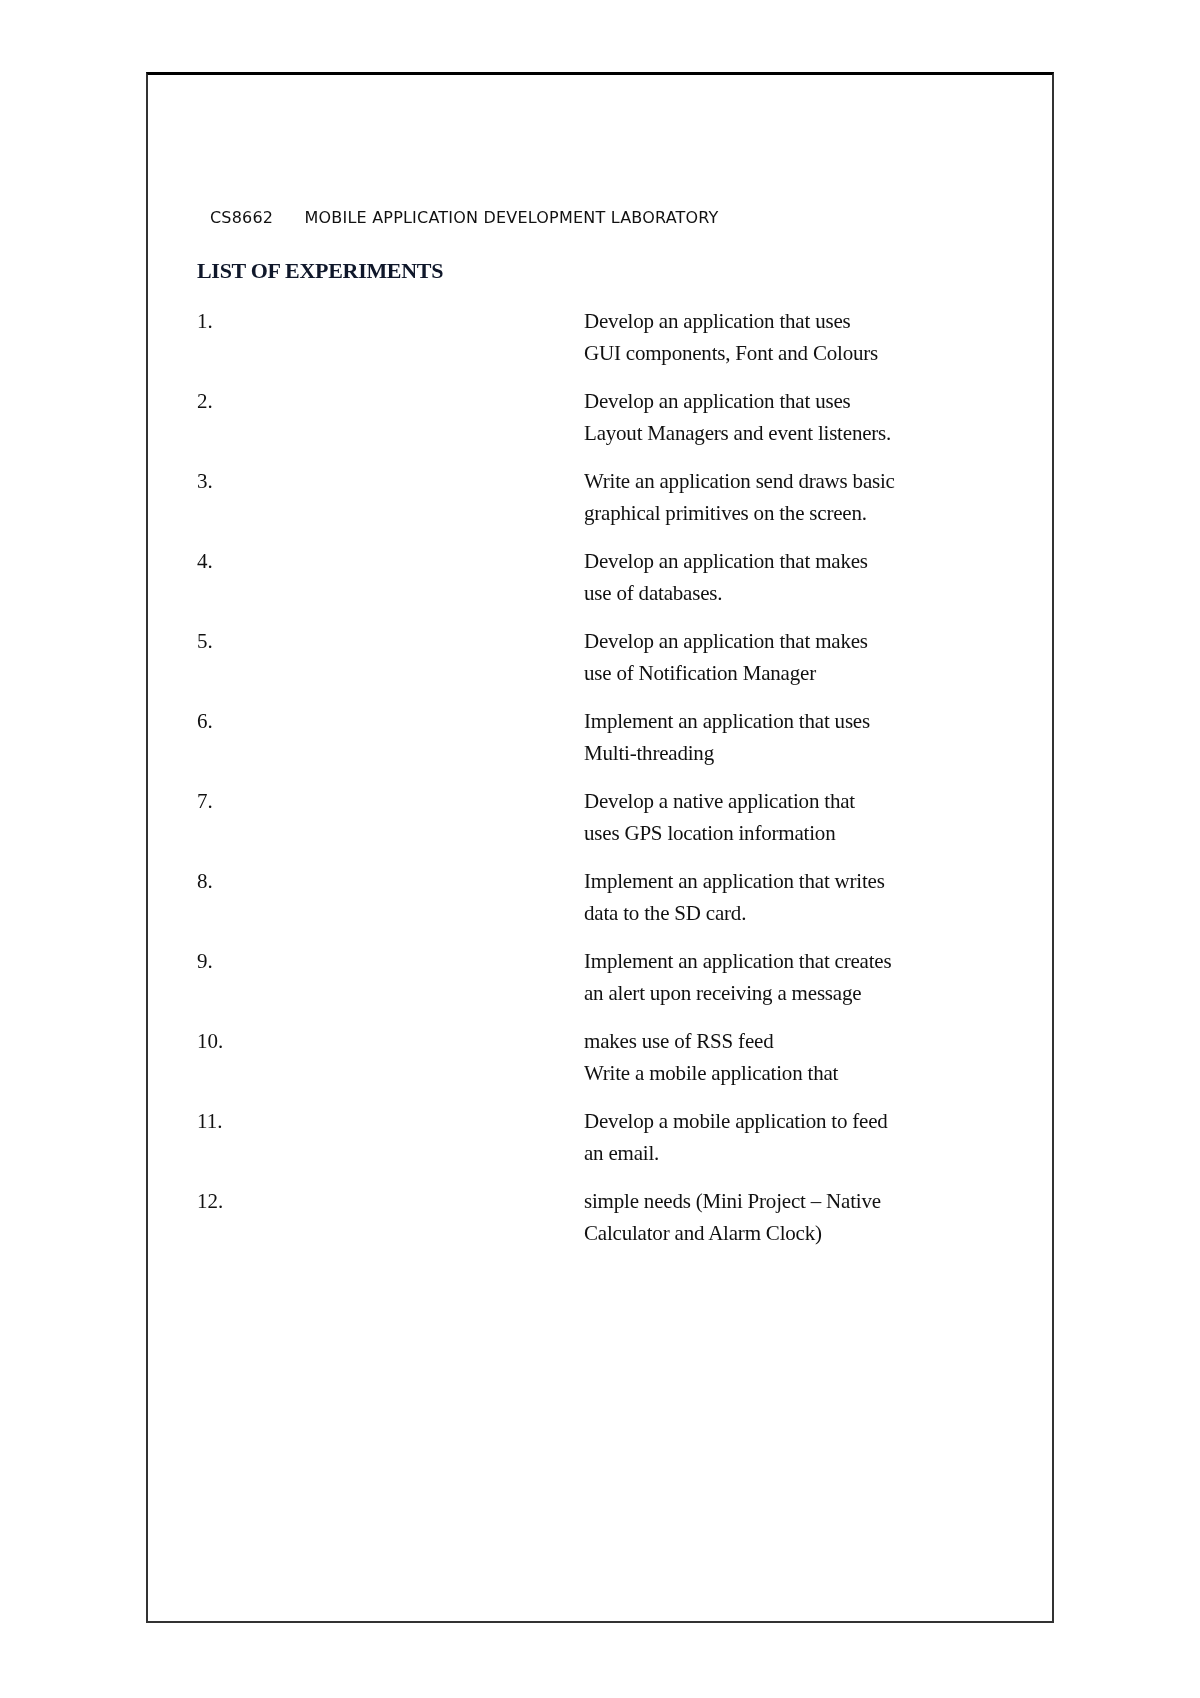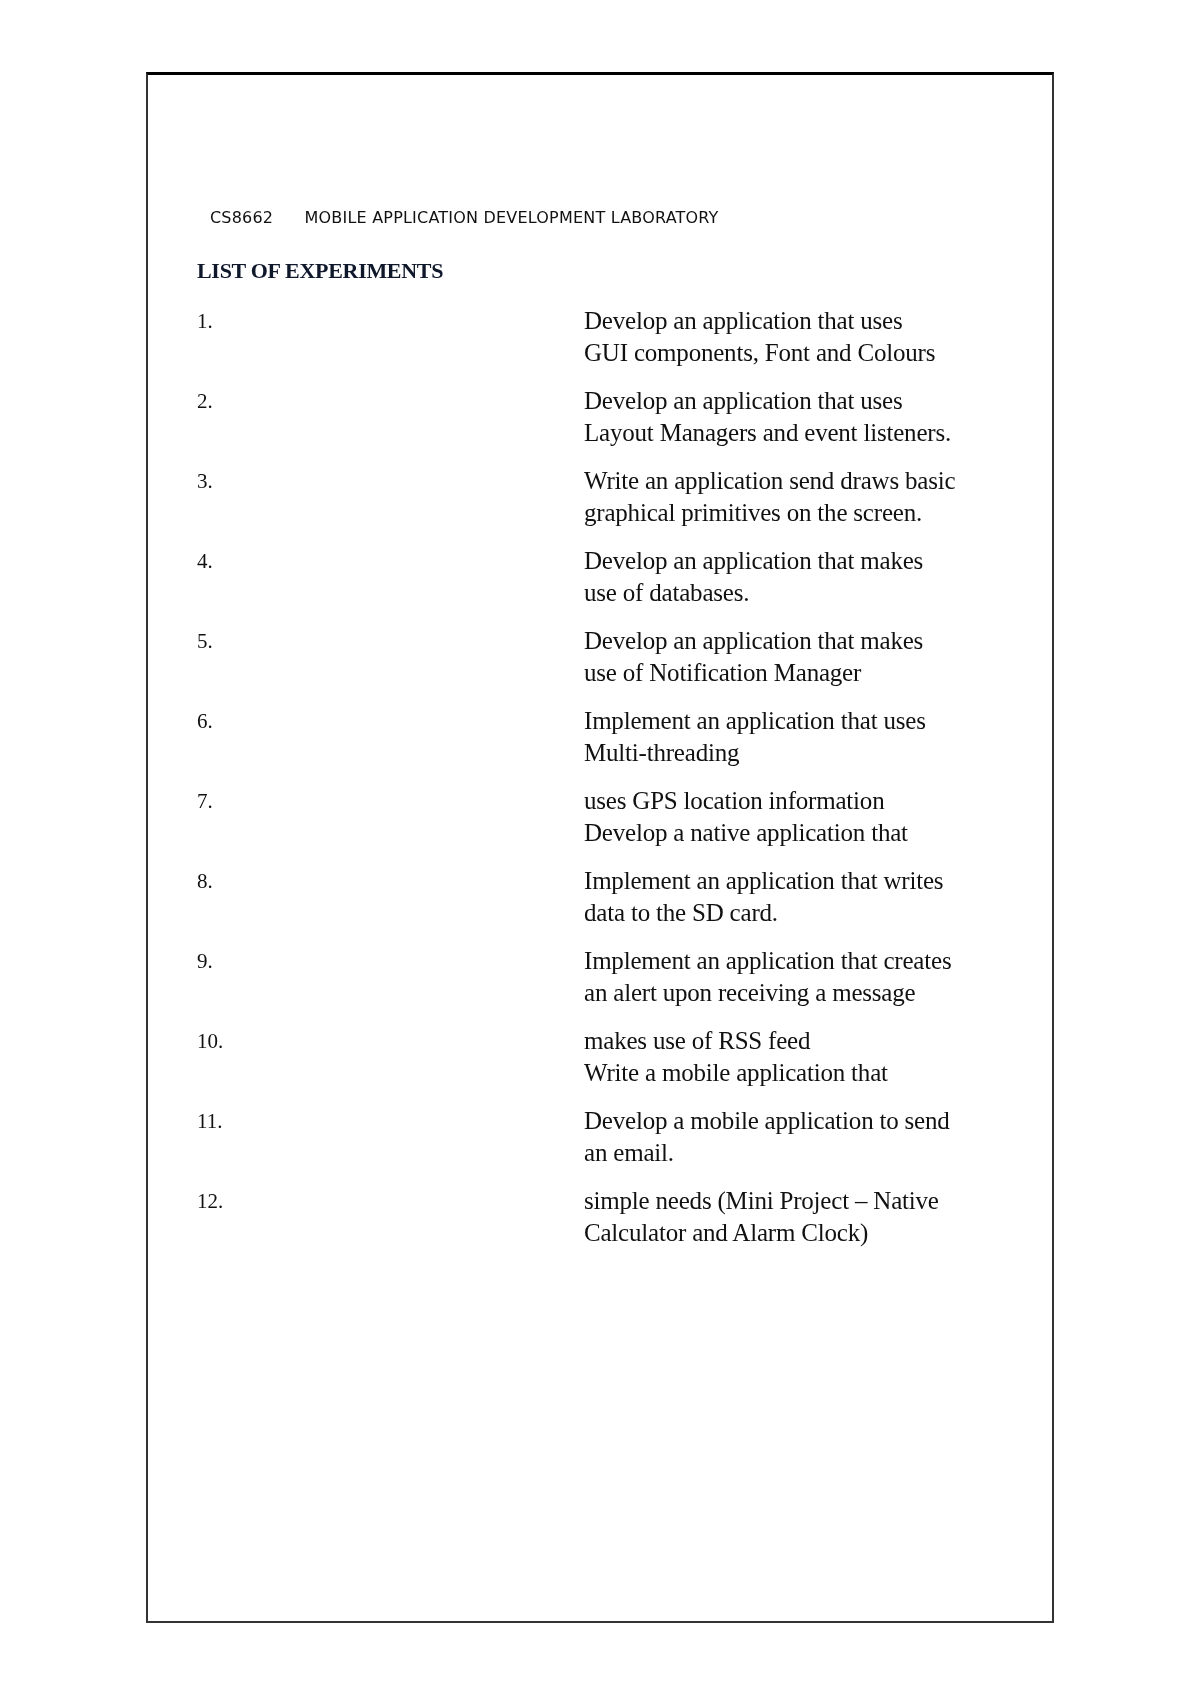--- a/index.html
+++ b/index.html
@@ -20,21 +20,21 @@
     font-family:"Liberation Serif", serif; font-weight:bold; font-size:22px; color:#0f172a;
     letter-spacing:-0.3px;
   }
   .list { position:absolute; left:197px; top:305px; width:780px; }
   .item { display:flex; height:80px; }
   .item.tall { height:110px; }
   .num {
     width:387px; font-family:"Liberation Serif", serif; font-size:21px; color:#111; line-height:32px;
   }
   .desc {
-    width:380px; font-family:"Liberation Serif", serif; font-size:25px; color:#111; line-height:32px;
+    width:380px; font-family:"Liberation Serif", serif; font-size:21px; color:#111; line-height:32px;
     letter-spacing:-0.2px;
   }
 </style>
 </head>
 <body>
 
 <div class="page-border"></div>
 
 <div class="header">
   <span class="code">CS8662</span>
@@ -82,22 +82,22 @@
   <div class="item">
     <div class="num">6.</div>
     <div class="desc">
         <div>Implement an application that uses</div>
         <div>Multi-threading</div>
       </div>
   </div>
   <div class="item">
     <div class="num">7.</div>
     <div class="desc">
+        <div>Develop a native application that</div>
         <div>uses GPS location information</div>
-        <div>Develop a native application that</div>
       </div>
   </div>
   <div class="item">
     <div class="num">8.</div>
     <div class="desc">
         <div>Implement an application that writes</div>
         <div>data to the SD card.</div>
       </div>
   </div>
   <div class="item">
@@ -110,21 +110,21 @@
   <div class="item">
     <div class="num">10.</div>
     <div class="desc">
         <div>makes use of RSS feed</div>
         <div>Write a mobile application that</div>
       </div>
   </div>
   <div class="item">
     <div class="num">11.</div>
     <div class="desc">
-        <div>Develop a mobile application to send</div>
+        <div>Develop a mobile application to feed</div>
         <div>an email.</div>
       </div>
   </div>
   <div class="item tall">
     <div class="num">12.</div>
     <div class="desc">
         <div>simple needs (Mini Project – Native</div>
         <div>Calculator and Alarm Clock)</div>
       </div>
   </div>

